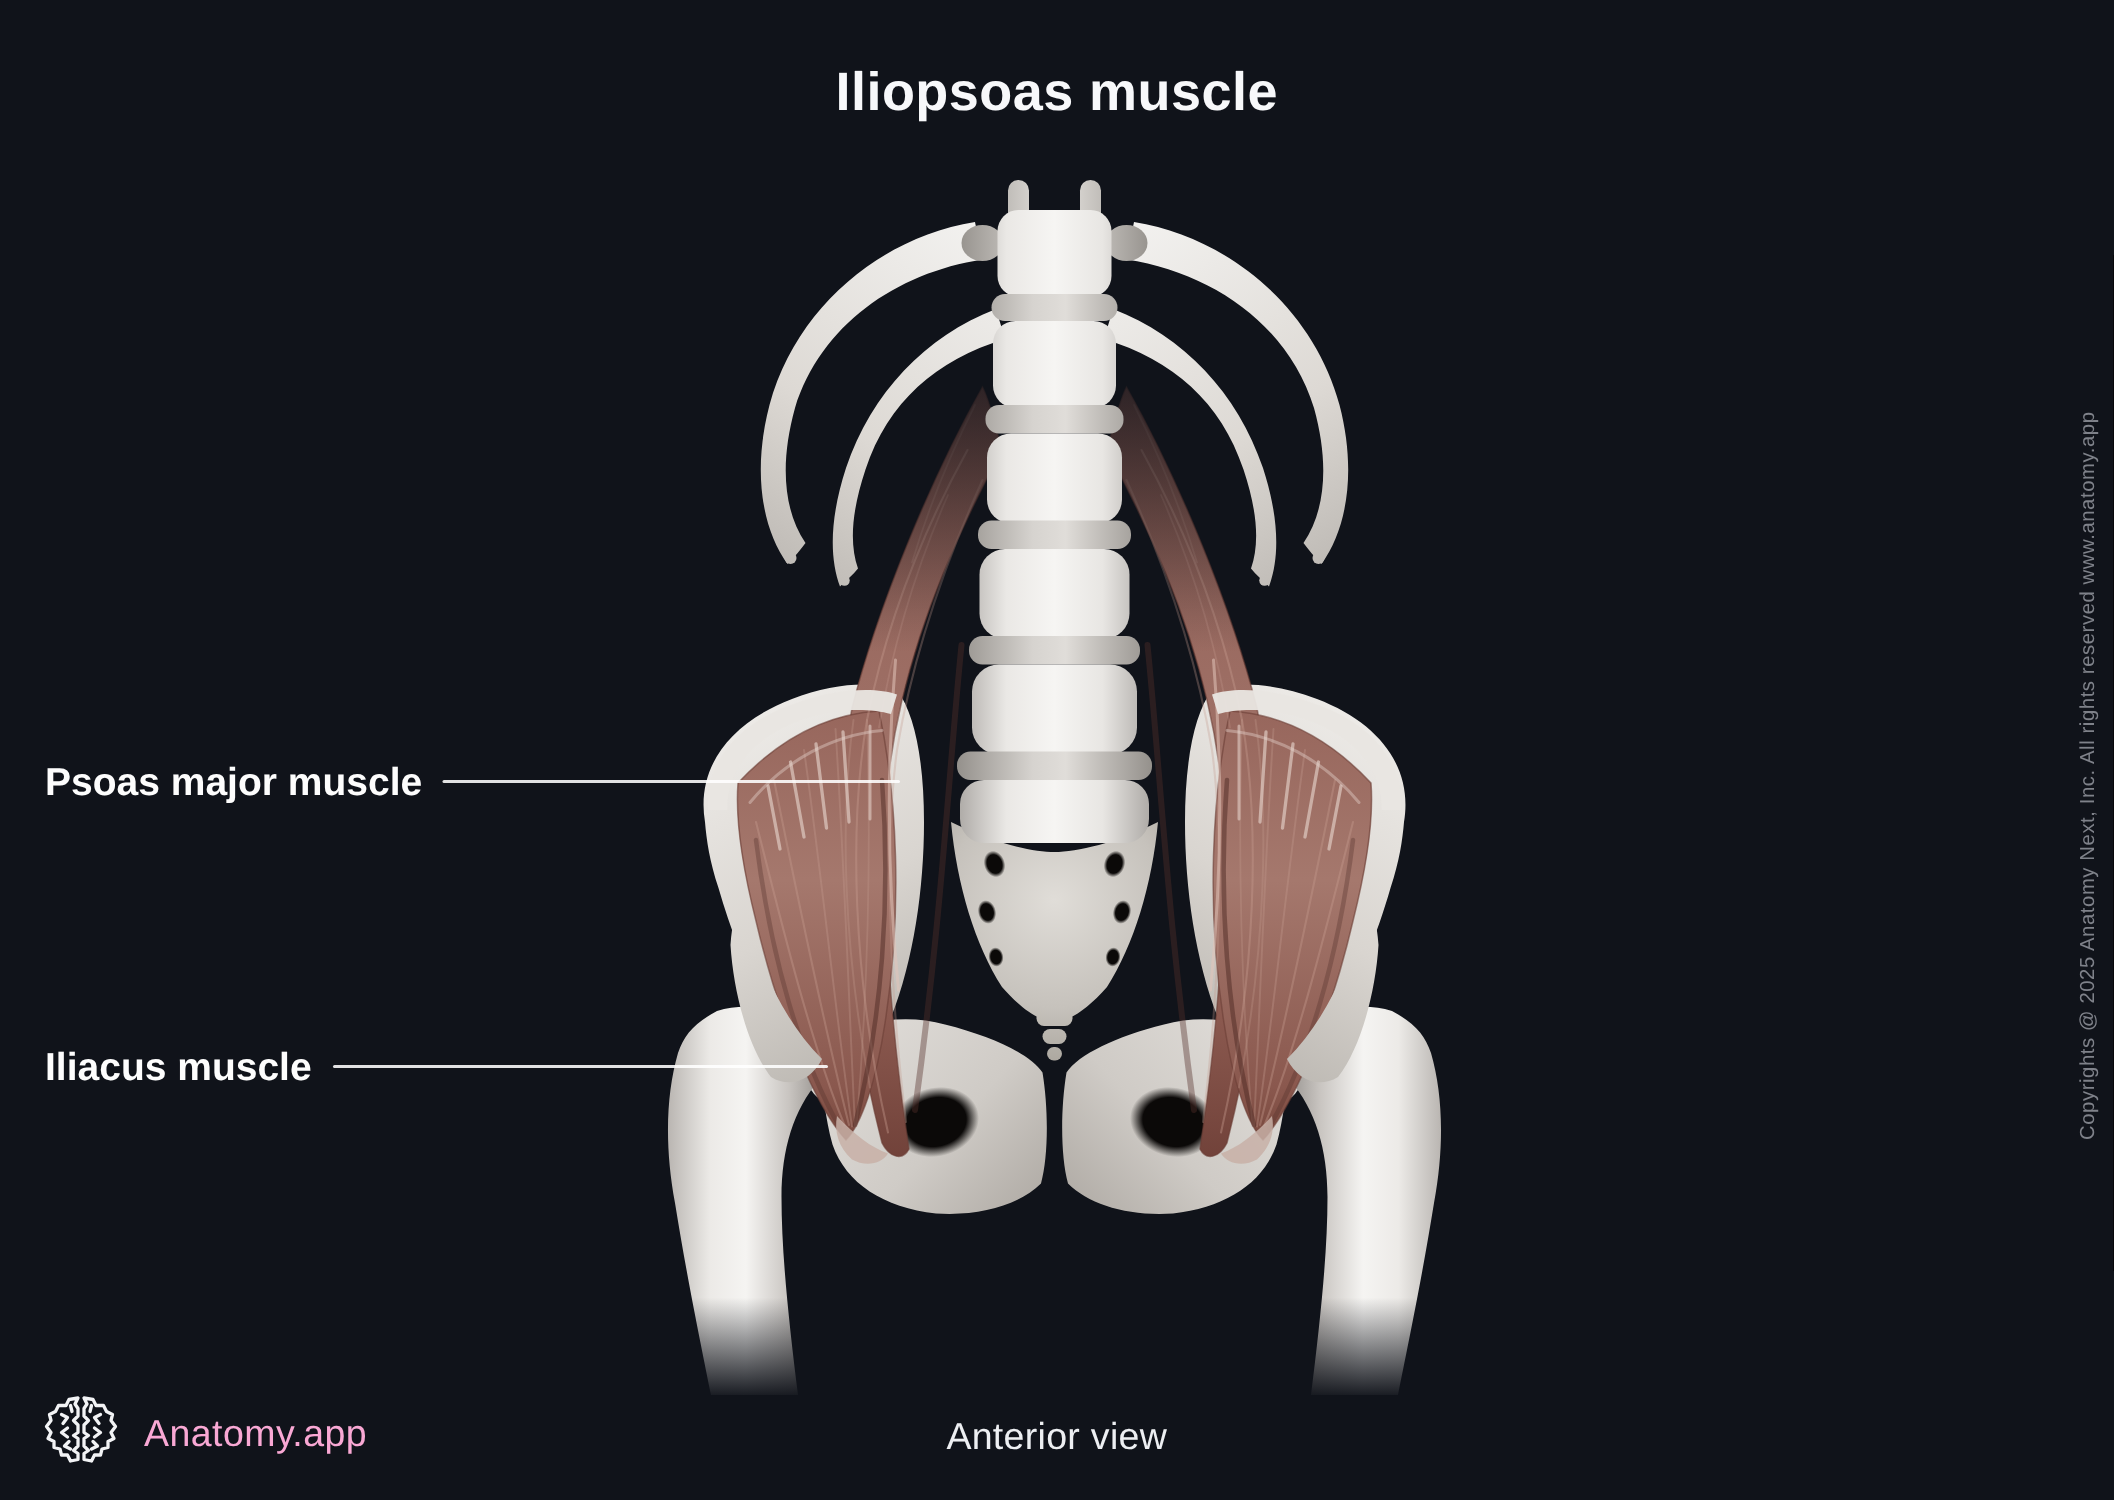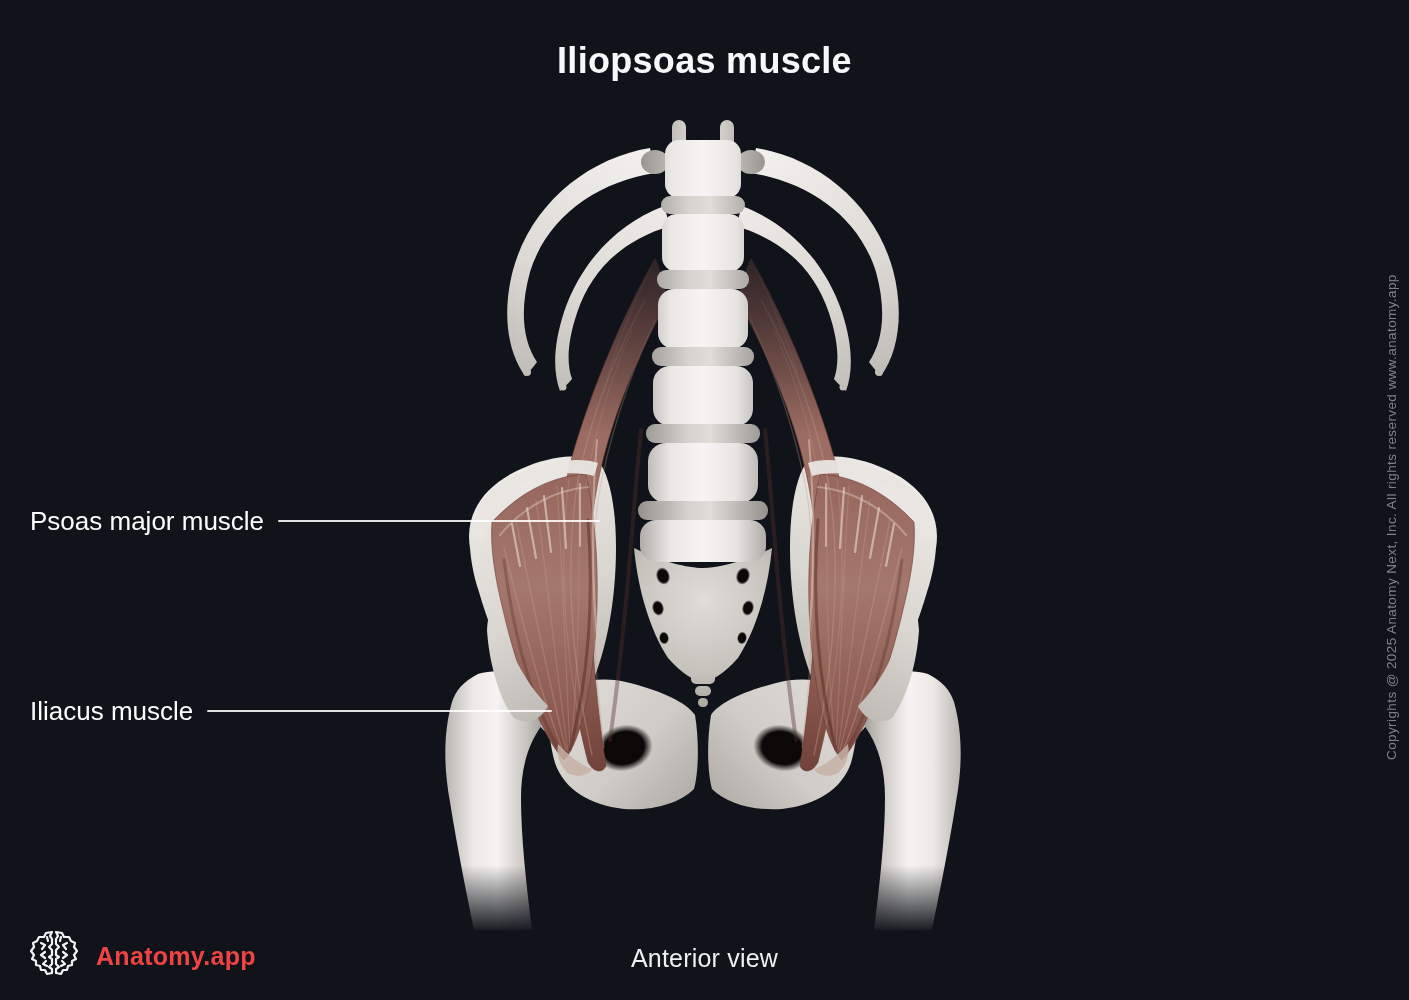--- a/index.html
+++ b/index.html
@@ -10,37 +10,37 @@
     background:#10131a; overflow:hidden;
   }
   svg.art{ position:absolute; left:0; top:0; display:block; }
   .title{
     position:absolute; top:40px; left:0; right:0;
     text-align:center; font-size:36px; font-weight:800;
     letter-spacing:.3px; color:#f7f8fa;
   }
   .anno-label{
     position:absolute; display:flex; align-items:center; gap:14px;
-    color:#fdfdfd; font-size:26px; font-weight:400; line-height:32px;
+    color:#fdfdfd; font-size:26px; font-weight:700; line-height:32px;
     white-space:nowrap;
   }
   .anno-label .leader-line{
     flex:1; height:2px; background:rgba(255,255,255,.88); border-radius:1px;
   }
   #label-psoas   { left:30px; top:505px; width:570px; }
   #label-iliacus { left:30px; top:695px; width:522px;justify-content:flex-end; }
   .view-caption{
     position:absolute; top:944px; left:0; right:0; text-align:center;
     font-size:25px; font-weight:500; color:#edeff2; letter-spacing:.2px;
   }
   .brand{
     position:absolute; left:28px; top:928px;
     display:flex; align-items:center; gap:16px;
   }
-  .brand-name{ font-size:25px; color:#ef4444; font-weight:700; letter-spacing:.3px; }
+  .brand-name{ font-size:25px; color:#f9a8d4; font-weight:400; letter-spacing:.3px; }
   .copyright{
     position:absolute; right:10px; top:235px; height:565px;
     display:flex; align-items:center; justify-content:center;
     writing-mode:vertical-rl; transform:rotate(180deg);
     font-size:13.5px; color:#7f828a; letter-spacing:.4px; white-space:nowrap;
   }
 </style>
 </head>
 <body>
 

